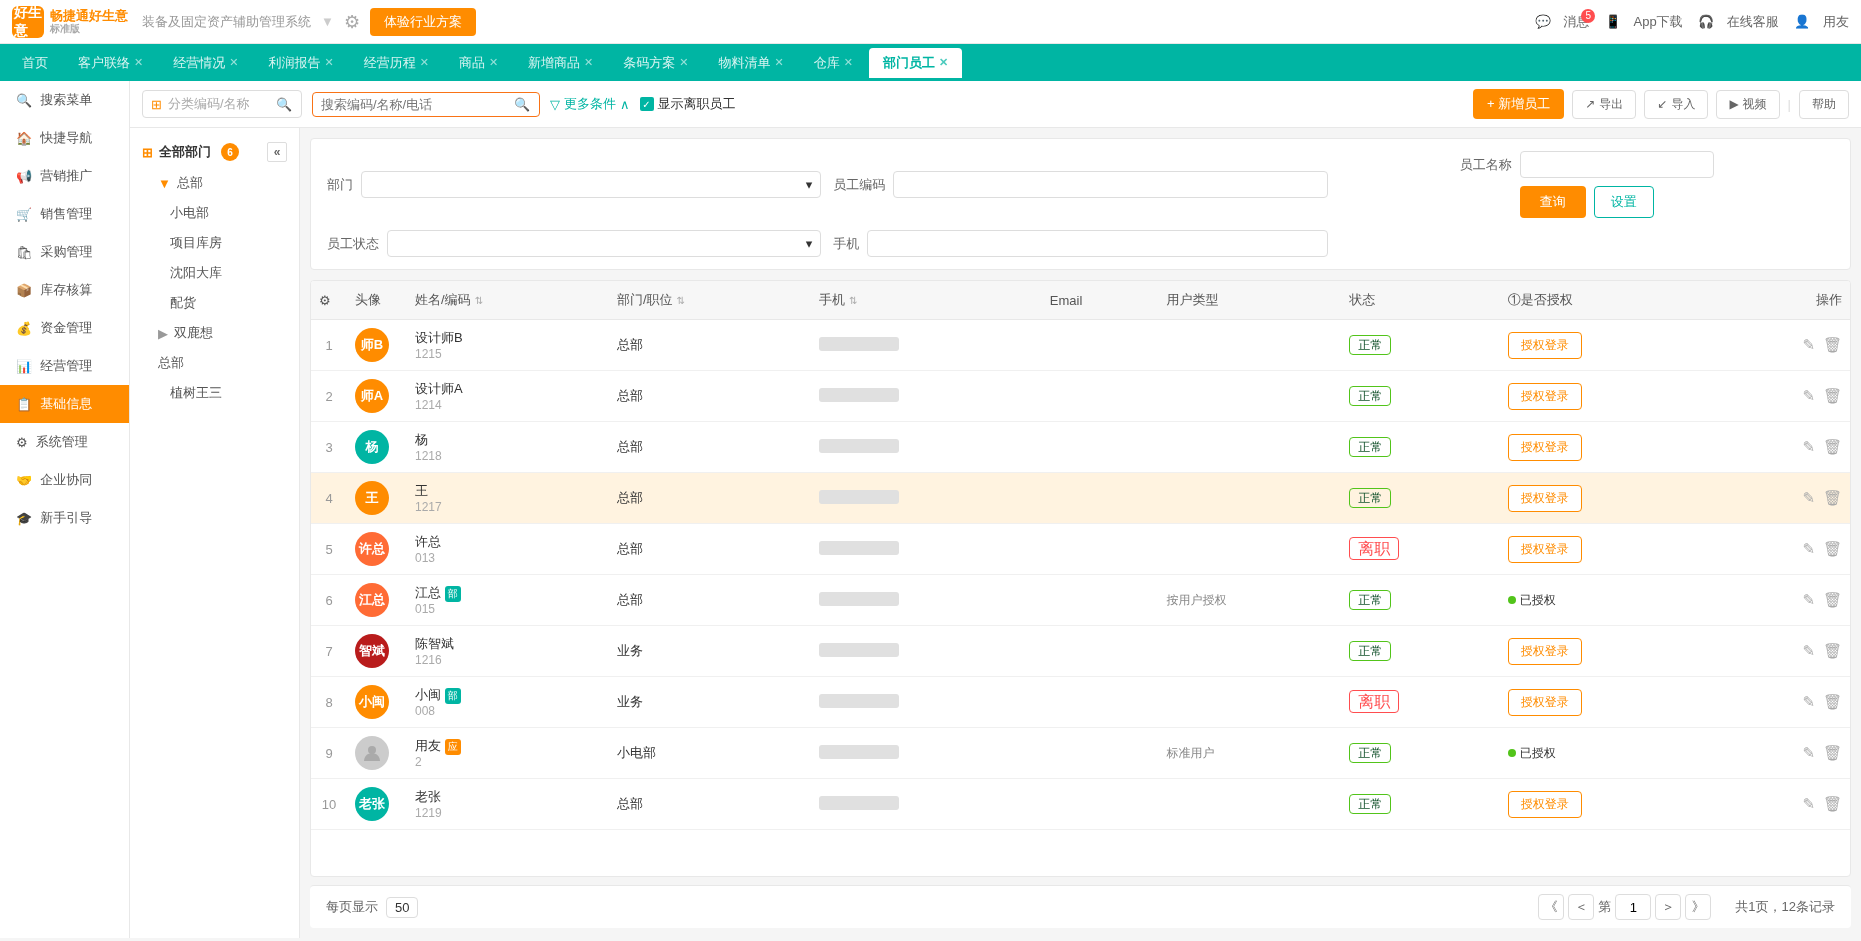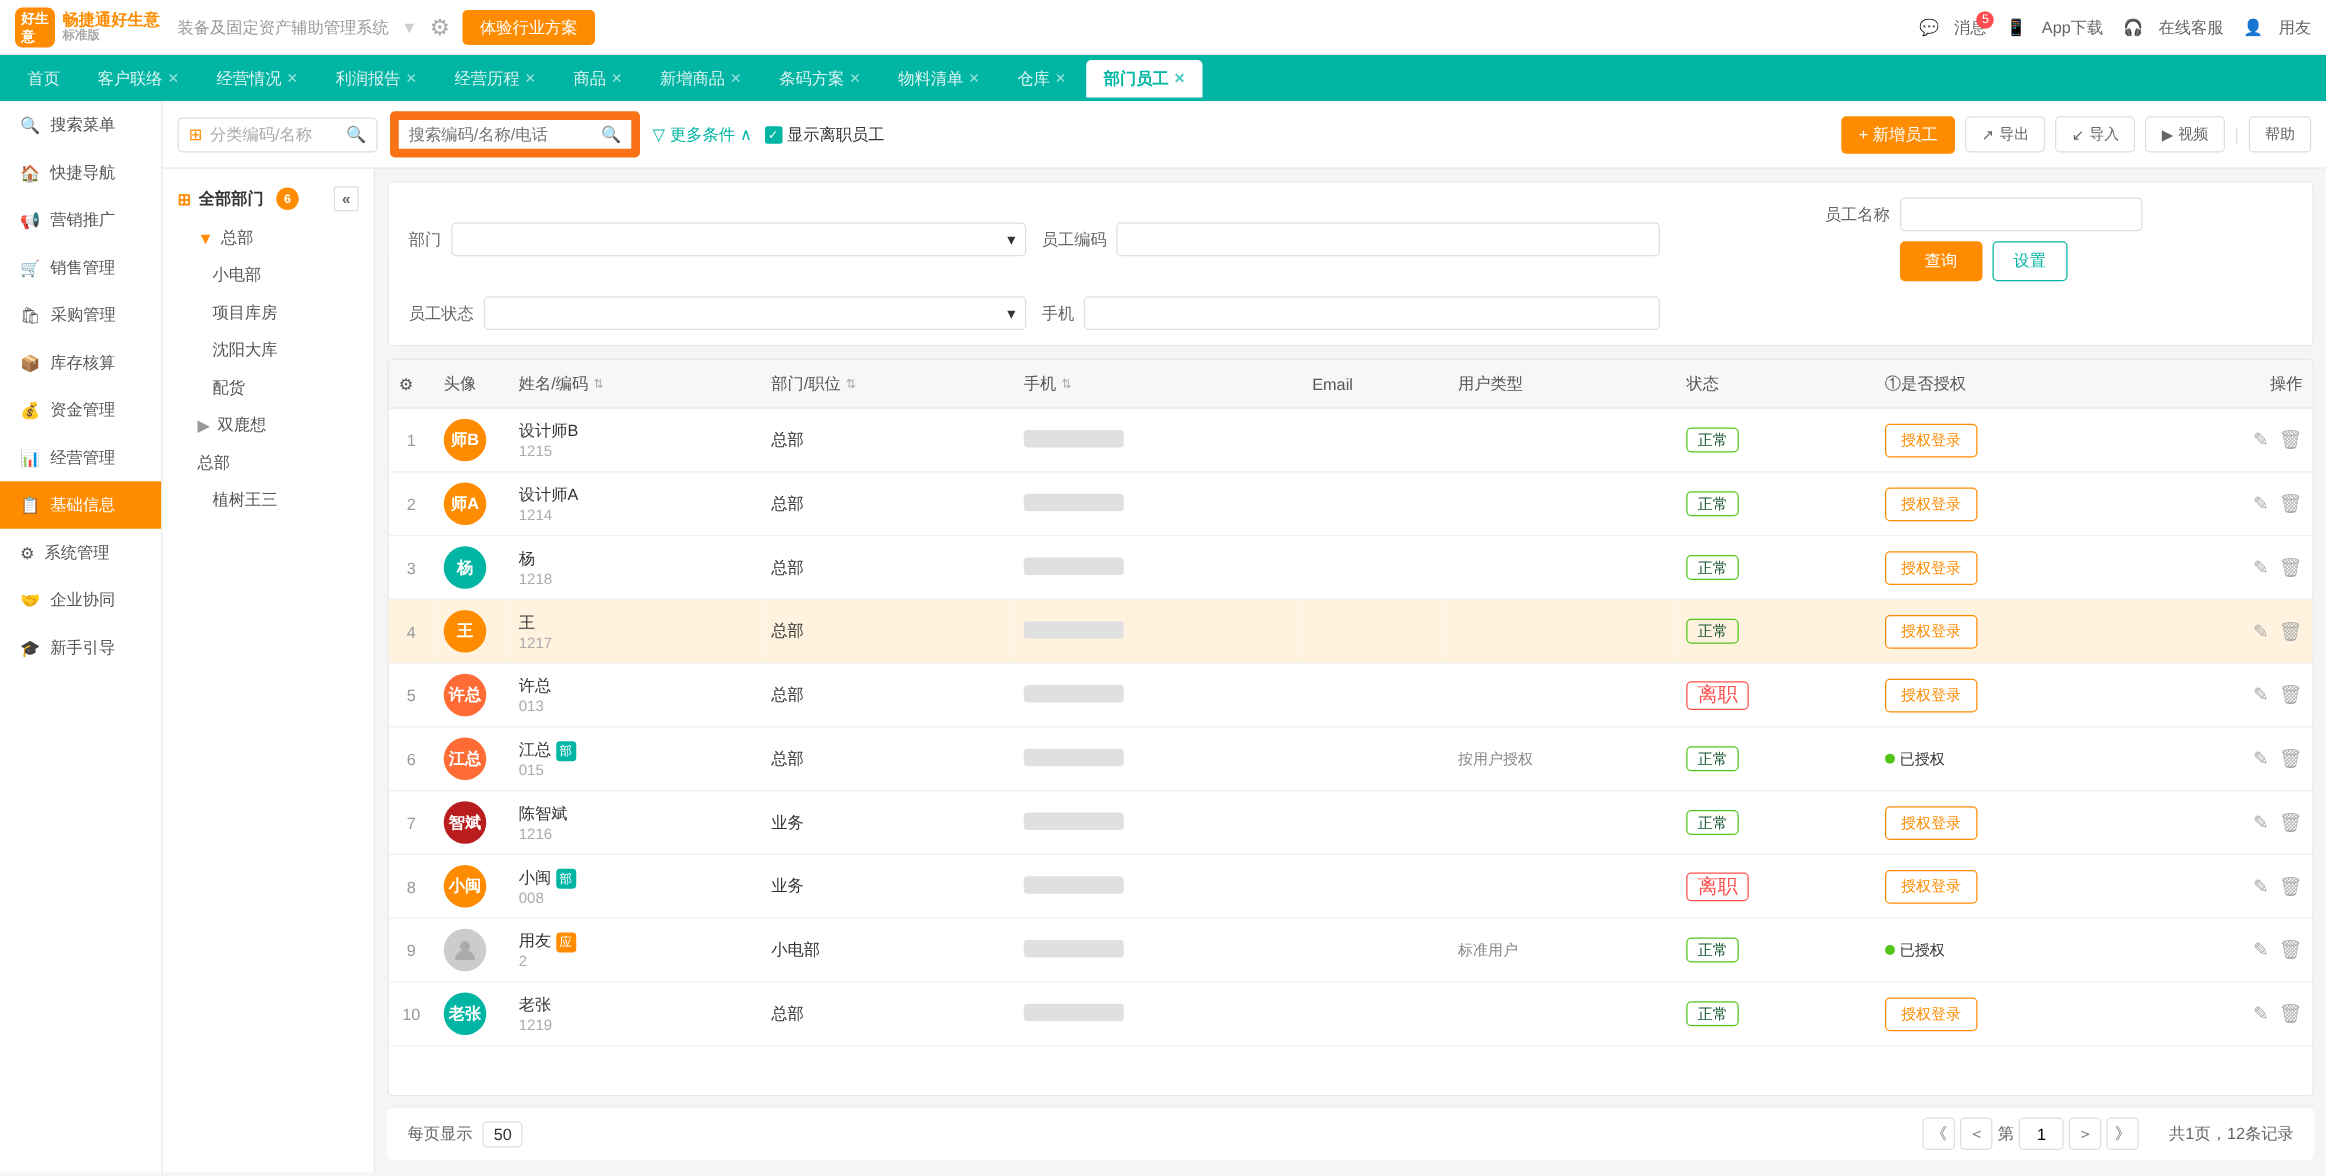--- a/index.html
+++ b/index.html
@@ -1,21 +1,21 @@
 <!DOCTYPE html>
 <html><head>
   <meta charset="utf-8">
   <style>
     * { box-sizing: border-box; margin: 0; padding: 0; }
     body { font-family: 'Microsoft YaHei', Arial, sans-serif; font-size: 13px; background: #f5f5f5; color: #333; height: 941px; overflow: hidden; }
 
     
     .top-bar { height: 44px; background: #fff; display: flex; align-items: center; padding: 0 12px; border-bottom: 1px solid #e8e8e8; gap: 10px; }
     .logo-area { display: flex; align-items: center; gap: 6px; color: #ff8c00; font-weight: bold; font-size: 14px; min-width: 120px; }
-    .logo-icon { width: 32px; height: 32px; background: #ff8c00; border-radius: 6px; display: flex; align-items: center; justify-content: center; color: #fff; font-size: 11px; }
+    .logo-icon { width: 32px; height: 32px; background: #ff8c00; border-radius: 6px; display: flex; align-items: center; justify-content: center; color: #fff; font-size: 14px; }
     .top-bar-right { margin-left: auto; display: flex; align-items: center; gap: 16px; font-size: 13px; color: #666; }
     .top-badge { position: relative; display: inline-block; }
     .badge-dot { position: absolute; top: -4px; right: -6px; background: #ff4d4f; color: #fff; border-radius: 50%; width: 14px; height: 14px; font-size: 10px; display: flex; align-items: center; justify-content: center; }
     .btn-trial { background: #ff8c00; color: #fff; border: none; border-radius: 4px; padding: 5px 14px; cursor: pointer; font-size: 13px; }
     .top-actions { display: flex; gap: 12px; align-items: center; color: #666; font-size: 13px; }
 
     
     .nav-tabs { height: 37px; background: #00b5a3; display: flex; align-items: center; padding: 0 8px; gap: 2px; overflow: hidden; }
     .nav-tab { padding: 6px 14px; color: rgba(255,255,255,0.85); cursor: pointer; border-radius: 4px 4px 0 0; font-size: 13px; display: flex; align-items: center; gap: 4px; white-space: nowrap; }
     .nav-tab.active { background: #fff; color: #00b5a3; font-weight: bold; }
@@ -28,21 +28,21 @@
     .sidebar { width: 130px; background: #fff; border-right: 1px solid #e8e8e8; overflow-y: auto; flex-shrink: 0; }
     .sidebar-item { padding: 10px 16px; cursor: pointer; color: #555; font-size: 13px; display: flex; align-items: center; gap: 8px; }
     .sidebar-item.active { background: #ff8c00; color: #fff; }
 
     
     .content { flex: 1; display: flex; flex-direction: column; overflow: hidden; background: #f5f5f5; }
 
     
     .content-toolbar { background: #fff; padding: 8px 12px; display: flex; align-items: center; gap: 10px; border-bottom: 1px solid #e8e8e8; }
     .search-dept { display: flex; align-items: center; gap: 6px; border: 1px solid #ddd; border-radius: 4px; padding: 4px 8px; width: 160px; font-size: 13px; color: #999; }
-    .search-input { display: flex; align-items: flex-start; border: 7px solid #f97316; border-radius: 4px; padding: 4px 8px; width: 200px; gap: 6px; }
+    .search-input { display: flex; align-items: flex-start; border: 1px solid #f97316; border-radius: 4px; padding: 4px 8px; width: 228px; gap: 6px; }
     .search-input input { border: none; outline: none; font-size: 13px; width: 100%; }
     .more-filter { display: flex; align-items: center; gap: 4px; color: #00b5a3; cursor: pointer; font-size: 13px; }
     .show-resigned { display: flex; align-items: center; gap: 4px; font-size: 13px; color: #333; }
     .checkbox-green { width: 14px; height: 14px; background: #00b5a3; border-radius: 2px; display: flex; align-items: center; justify-content: center; color: #fff; font-size: 10px; }
     .toolbar-right { margin-left: auto; display: flex; align-items: center; gap: 8px; }
     .btn-add { background: #ff8c00; color: #fff; border: none; border-radius: 4px; padding: 6px 14px; cursor: pointer; font-size: 13px; }
     .btn-outline { background: #fff; color: #666; border: 1px solid #ddd; border-radius: 4px; padding: 5px 12px; cursor: pointer; font-size: 12px; display: flex; align-items: center; gap: 4px; }
 
     
     .content-body { display: flex; flex: 1; overflow: hidden; }

